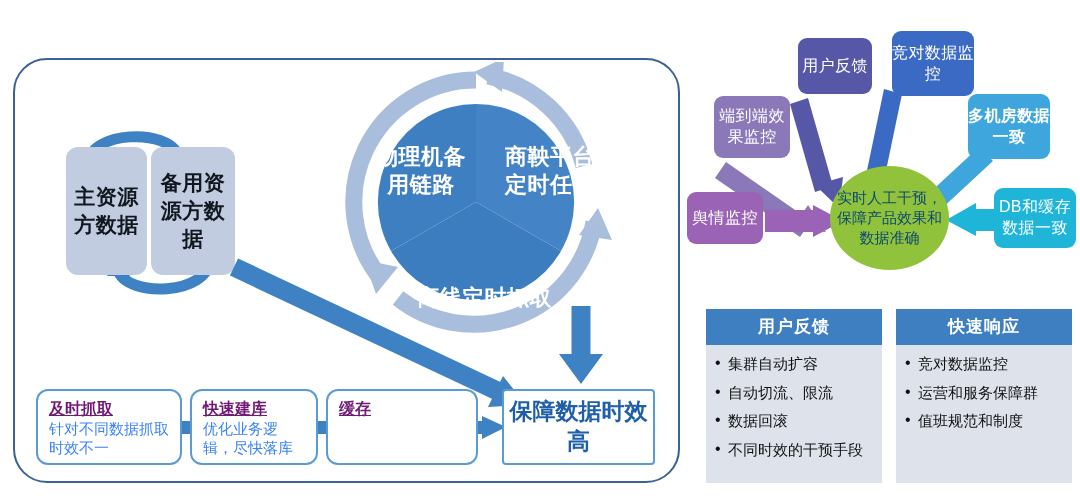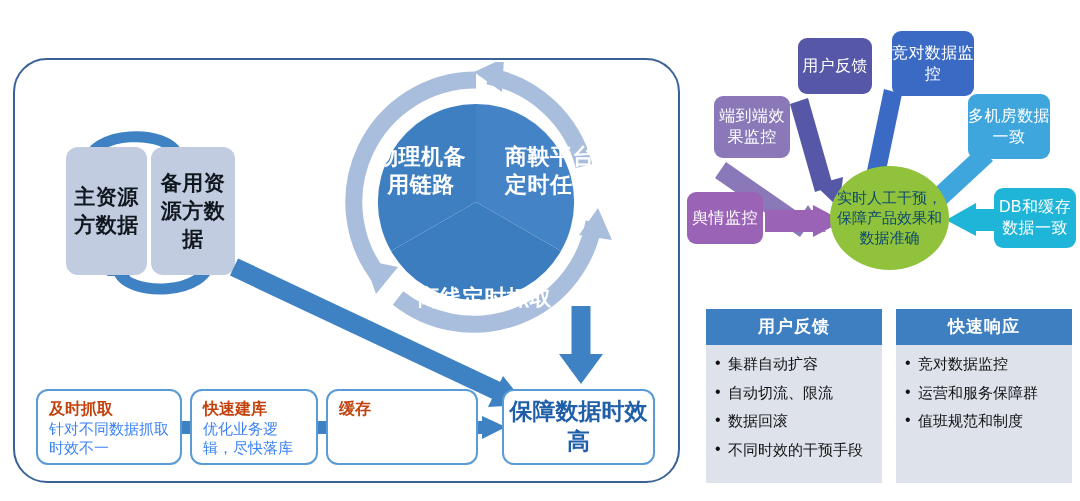--- a/index.html
+++ b/index.html
@@ -33,42 +33,42 @@
   }
   #seg-label-left{left:376px;top:143px;}
   #seg-label-right{left:505px;top:143px;}
   #seg-label-bottom{left:417px;top:284px;}
 
   
   .card{
     position:absolute;background:#fff;border:2px solid #5B9BD5;border-radius:12px;
     box-sizing:border-box;padding:8px 9px 6px 11px;
   }
-  .card .t{font-size:16px;font-weight:700;color:#c2410c;line-height:1.25;}
+  .card .t{font-size:16px;font-weight:700;color:#701a75;line-height:1.25;text-decoration:underline;}
   .card .d{font-size:15px;color:#3b82f6;line-height:1.26;margin-top:1px;}
   #card-1{left:36px;top:389px;width:146px;height:76px;}
   #card-2{left:190px;top:389px;width:128px;height:76px;}
   #card-3{left:326px;top:389px;width:152px;height:76px;}
   #card-final{
     left:502px;top:389px;width:153px;height:76px;background:#fff;
-    border:2px solid #5B9BD5;border-radius:12px;position:absolute;box-sizing:border-box;
+    border:2px solid #5B9BD5;border-radius:4px;position:absolute;box-sizing:border-box;
     display:flex;align-items:center;justify-content:center;
     color:#1F5FA9;font-size:23px;font-weight:700;line-height:1.3;text-align:center;
   }
 
   
   .chip{
     position:absolute;border-radius:9px;display:flex;align-items:center;
     justify-content:center;text-align:center;color:#fff;font-size:16px;
     font-weight:500;line-height:1.3;letter-spacing:.4px;box-sizing:border-box;
   }
   #chip-e2e{left:714px;top:96px;width:76px;height:62px;background:#8A78B8;}
   #chip-feedback{left:798px;top:38px;width:74px;height:56px;background:#5757A8;}
   #chip-compete{left:892px;top:31px;width:82px;height:65px;background:#3A6AC4;}
-  #chip-idc{left:968px;top:94px;width:82px;height:65px;background:#3FA6DD;}
+  #chip-idc{left:968px;top:94px;width:82px;height:65px;background:#3FA6DD;font-weight:bold;}
   #chip-sentiment{left:687px;top:192px;width:76px;height:52px;background:#9B63B5;}
   #chip-db{left:994px;top:188px;width:82px;height:60px;background:#1EB5D9;}
 
   #center-oval{
     position:absolute;left:830px;top:166px;width:119px;height:104px;
     background:#91C23C;border-radius:50%;
     display:flex;align-items:center;justify-content:center;text-align:center;
     color:#0c4a6e;font-size:15px;line-height:1.34;font-weight:500;padding:0 6px;box-sizing:border-box;
   }
 

